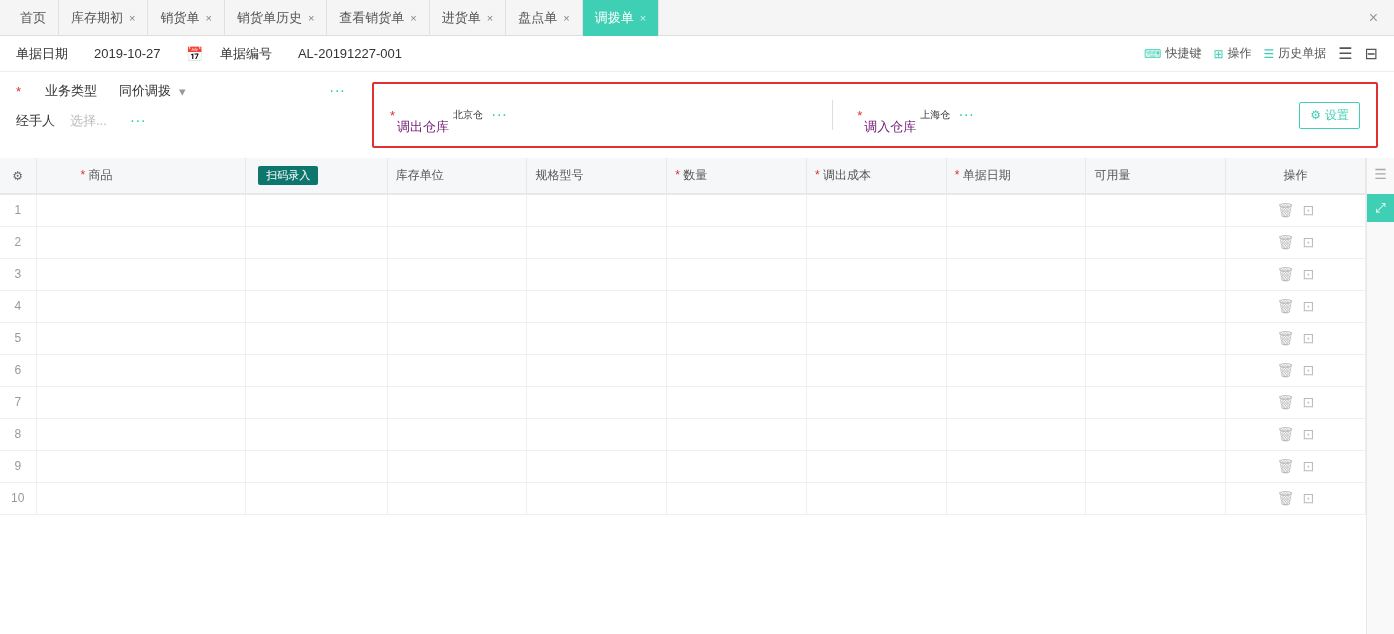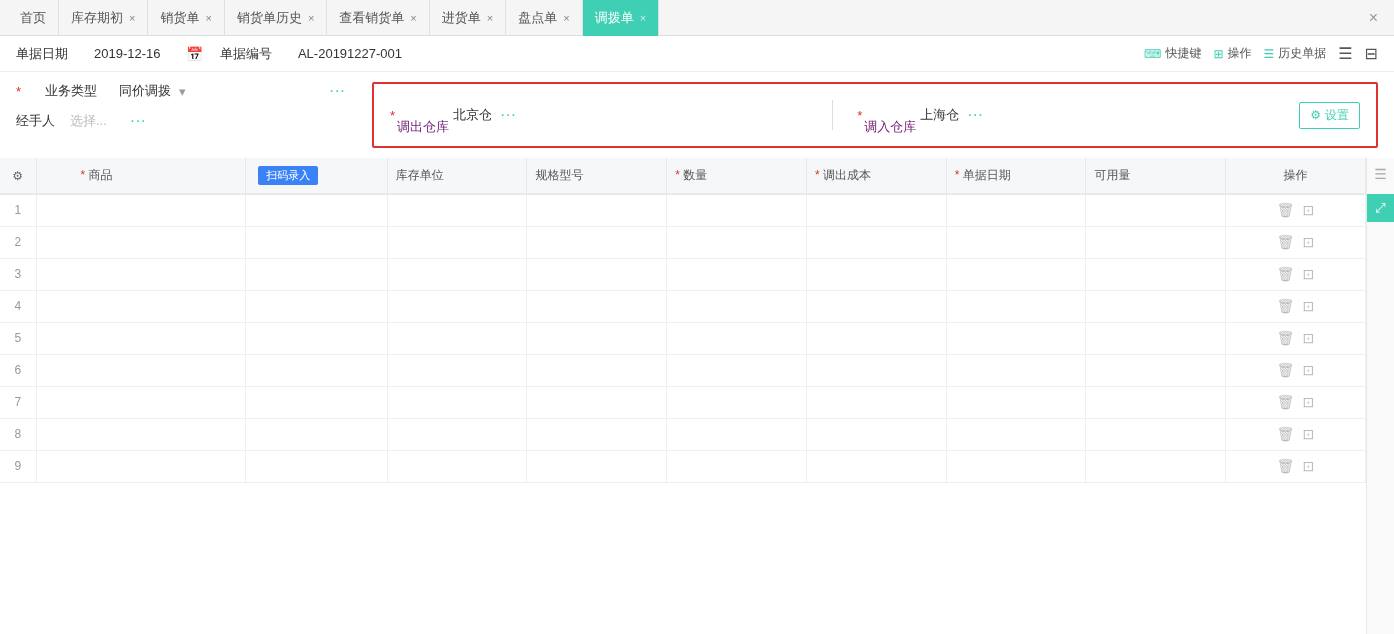--- a/index.html
+++ b/index.html
@@ -40,21 +40,21 @@
       display: flex; align-items: center; gap: 0; position: relative;
     }
     .form-field { display: flex; align-items: center; gap: 22px; }
     .required-star { color: #e03030; margin-right: 2px; }
     .field-select { display: flex; align-items: center; gap: 4px; min-width: 180px; }
     .dropdown-val { color: #333; font-size: 13px; }
     .dropdown-arrow { color: #999; cursor: pointer; margin-left: 4px; }
     .more-btn { color: #3fcfb4; cursor: pointer; font-size: 16px; margin-left: 8px; }
     .warehouse-section { display: flex; align-items: center; flex: 1; }
     .warehouse-label { color: #701a75; white-space: nowrap; margin-top: 24px; }
-    .warehouse-val { color: #333; margin-left: 4px; font-size: 13px; }
+    .warehouse-val { color: #333; margin-left: 4px; font-size: 10px; }
     .warehouse-more { color: #3fcfb4; cursor: pointer; font-size: 16px; margin-left: 8px; }
     .warehouse-divider { width: 1px; background: #ddd; height: 30px; margin: 0 24px; }
     .settings-btn {
       display: flex; align-items: center; gap: 4px; border: 1px solid #3fcfb4; color: #3fcfb4;
       padding: 4px 10px; border-radius: 2px; cursor: pointer; font-size: 12px; white-space: nowrap;
     }
     .person-field { display: flex; align-items: center; gap: 15px; }
     .person-placeholder { color: #bbb; font-size: 13px; }
     table { width: 100%; border-collapse: collapse; }
     thead tr { background: #f5f7f9; }
@@ -65,21 +65,21 @@
     }
     td {
       padding: 6px 8px; font-size: 12px; border-right: 1px solid #efefef;
       border-bottom: 1px solid #efefef; height: 32px;
     }
     .row-num { color: #999; text-align: center; width: 36px; }
     .th-gear { width: 36px; text-align: center; color: #666; }
     .th-product { min-width: 120px; padding-left: 44px; }
     .th-scan { }
     .scan-btn {
-      background: #3b82f6; color: #fff; border: none; padding: 2px 8px; border-radius: 2px;
+      background: #0f766e; color: #fff; border: none; padding: 2px 8px; border-radius: 2px;
       cursor: pointer; font-size: 11px; margin-left: 4px;
     }
     .th-unit, .th-spec, .th-qty, .th-cost, .th-amount, .th-avail { min-width: 80px; }
     .th-ops { min-width: 80px; text-align: center; }
     .required-col { color: #e03030; }
     .ops-cell { display: flex; align-items: center; justify-content: center; gap: 8px; }
     .icon-delete { cursor: pointer; color: #bbb; font-size: 14px; }
     .icon-copy { cursor: pointer; color: #bbb; font-size: 14px; }
     .subtotal-row td { background: #fffde7; font-size: 12px; color: #333; }
     .subtotal-label { color: #999; }
@@ -142,21 +142,21 @@
   </div>
   <span class="tab-close-right">×</span>
 </div>
 
 <div class="main-wrapper">
 
   <div class="toolbar">
     <div class="toolbar-left">
       <div class="form-field">
         <span class="field-label">单据日期</span>
-        <span class="field-value">2019-12-16</span>
+        <span class="field-value">2019-10-27</span>
         <span class="calendar-icon">📅</span>
       </div>
       <div class="form-field">
         <span class="field-label">单据编号</span>
         <span class="field-value">AL-20191227-001</span>
       </div>
     </div>
     <div class="toolbar-right">
       <div class="toolbar-right-item">
         <span style="color:#3fcfb4;">⌨</span>
@@ -408,20 +408,37 @@
         <td></td>
         <td></td>
         <td></td>
         <td>
           <div class="ops-cell">
             <span class="icon-delete">🗑</span>
             <span class="icon-copy">⊡</span>
           </div>
         </td>
       </tr>
+            <tr>
+        <td class="row-num">10</td>
+        <td></td>
+        <td></td>
+        <td></td>
+        <td></td>
+        <td></td>
+        <td></td>
+        <td></td>
+        <td></td>
+        <td>
+          <div class="ops-cell">
+            <span class="icon-delete">🗑</span>
+            <span class="icon-copy">⊡</span>
+          </div>
+        </td>
+      </tr>
           </tbody>
       </table>
     </div>
 
     <div class="right-sidebar">
       <div class="sidebar-icon">☰</div>
       <div class="sidebar-icon-green">⤢</div>
     </div>
   </div>
 </div>

